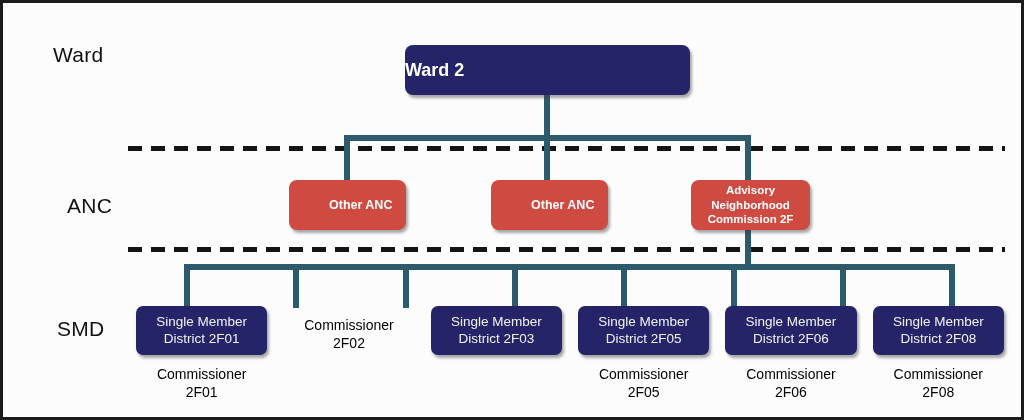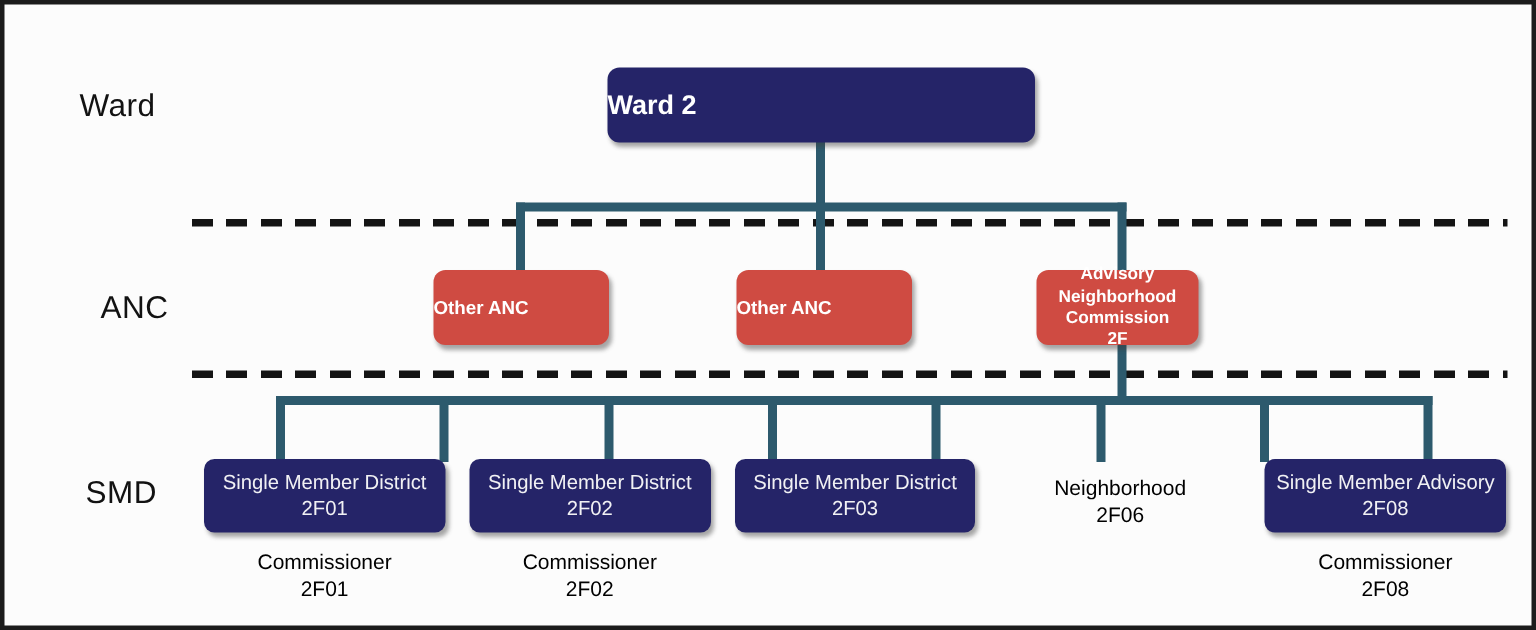--- a/index.html
+++ b/index.html
@@ -15,21 +15,21 @@
     overflow: hidden;
   }
 
   
   .row-label {
     position: absolute;
     font-size: 21px;
     color: #121212;
     letter-spacing: 0.3px;
   }
-  .row-label.ward { left: 50px; top: 56px; }
+  .row-label.ward { left: 50px; top: 40px; }
   .row-label.anc  { left: 64px; top: 191px; }
   .row-label.smd  { left: 54px; top: 314px; }
 
   
   .dashed {
     position: absolute;
     left: 125px;
     width: 877px;
     height: 5px;
     background: repeating-linear-gradient(90deg, #141414 0 14px, transparent 14px 23px);
@@ -58,24 +58,25 @@
     left: 402px; top: 42px;
     width: 285px; height: 50px;
     background: #252468;
     font-size: 18px; font-weight: bold;
   }
 
   .anc-box {
     top: 177px; height: 50px;
     background: #cf4b42;
     font-weight: bold;
+    padding-left: 40px;
   }
   .anc-box.a1 { left: 286px; width: 117px; font-size: 12.5px; }
   .anc-box.a2 { left: 488px; width: 117px; font-size: 12.5px; }
-  .anc-box.a3 { left: 688px; width: 108px; font-size: 11.5px; line-height: 1.25; padding: 0 13px; }
+  .anc-box.a3 { left: 688px; width: 119px; font-size: 11.5px; line-height: 1.25; padding: 0 13px; }
 
   
   .smd-row {
     position: absolute;
     left: 133px; top: 303px;
     width: 868px;
     display: flex;
     gap: 16px;
     z-index: 3;
   }
@@ -146,40 +147,46 @@
   <div class="smd-row">
 
     <div class="smd-col">
       <div class="smd-box">
         <span>Single Member District 2F01</span>
       </div>
       <div class="commissioner">Commissioner 2F01</div>
     </div>
 
     <div class="smd-col">
-      <div class="smd-box">
-        <span>Single Member District 2F02</span>
-      </div>
       <div class="commissioner">Commissioner 2F02</div>
     </div>
 
     <div class="smd-col">
       <div class="smd-box">
         <span>Single Member District 2F03</span>
       </div>
     </div>
 
 
+    <div class="smd-col">
+      <div class="smd-box">
+        <span>Single Member District 2F05</span>
+      </div>
+      <div class="commissioner">Commissioner 2F05</div>
+    </div>
 
     <div class="smd-col">
-      <div class="commissioner">Neighborhood 2F06</div>
+      <div class="smd-box">
+        <span>Single Member District 2F06</span>
+      </div>
+      <div class="commissioner">Commissioner 2F06</div>
     </div>
 
 
     <div class="smd-col">
       <div class="smd-box">
-        <span>Single Member Advisory 2F08</span>
+        <span>Single Member District 2F08</span>
       </div>
       <div class="commissioner">Commissioner 2F08</div>
     </div>
 
   </div>
 </div>
 
 </body></html>

